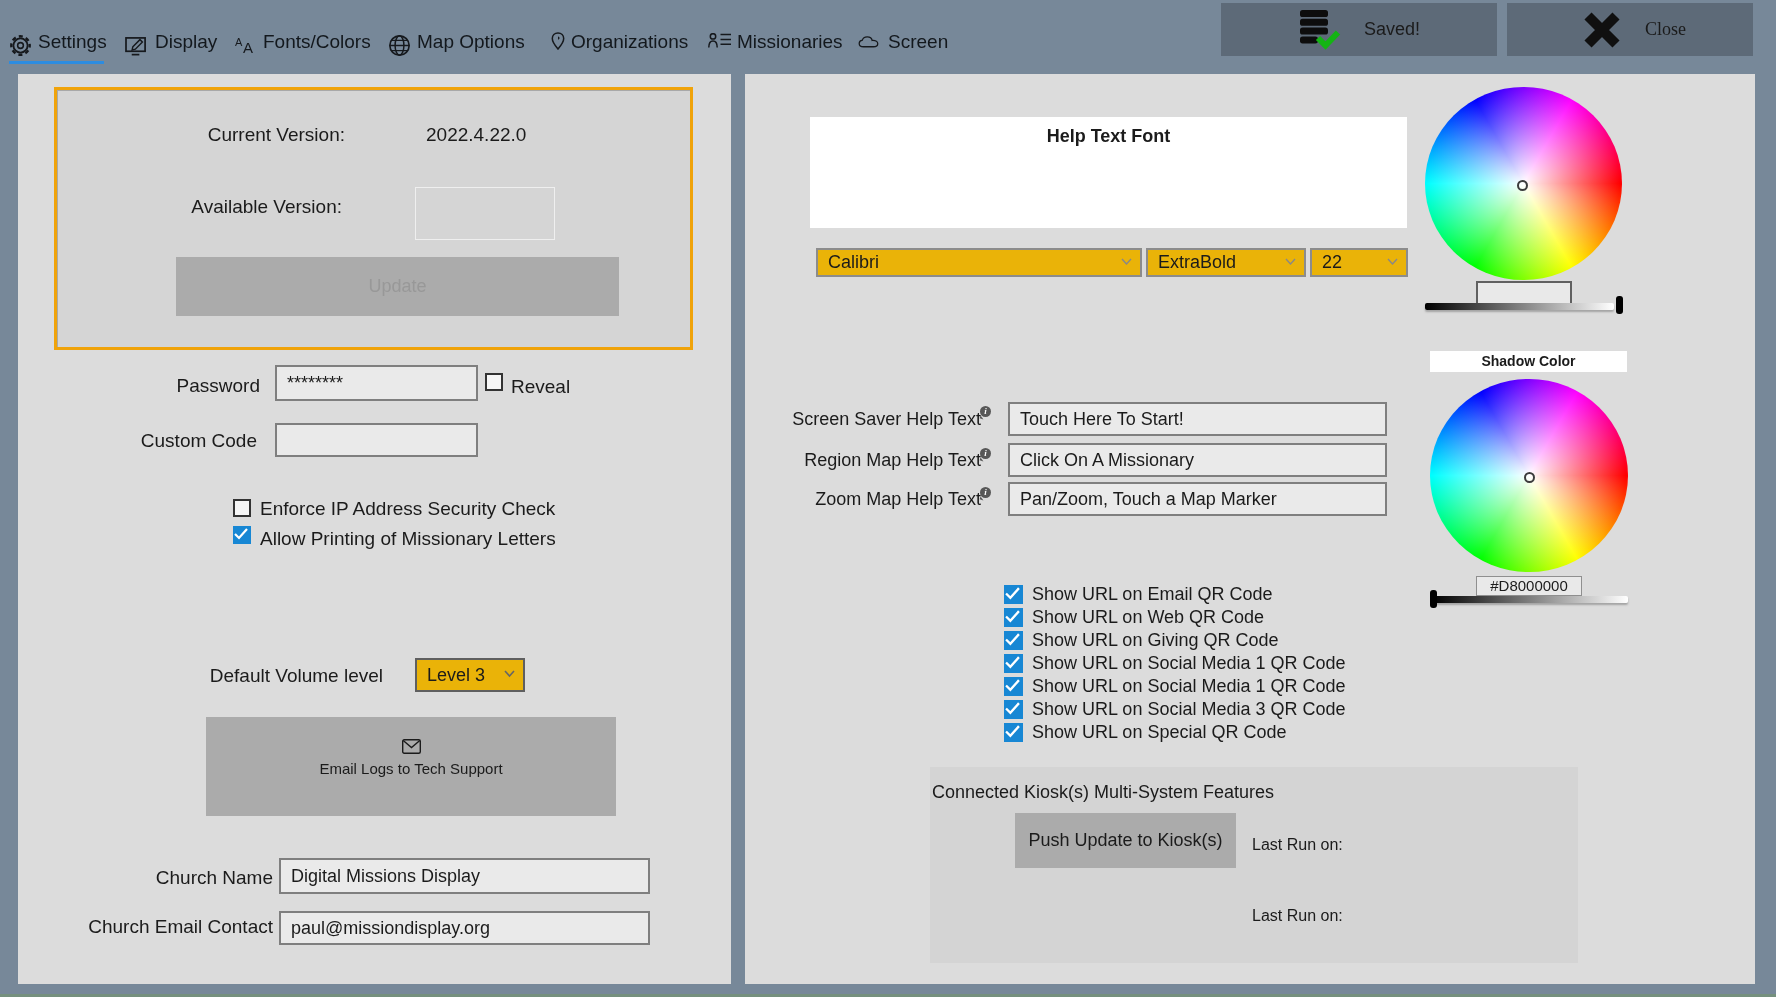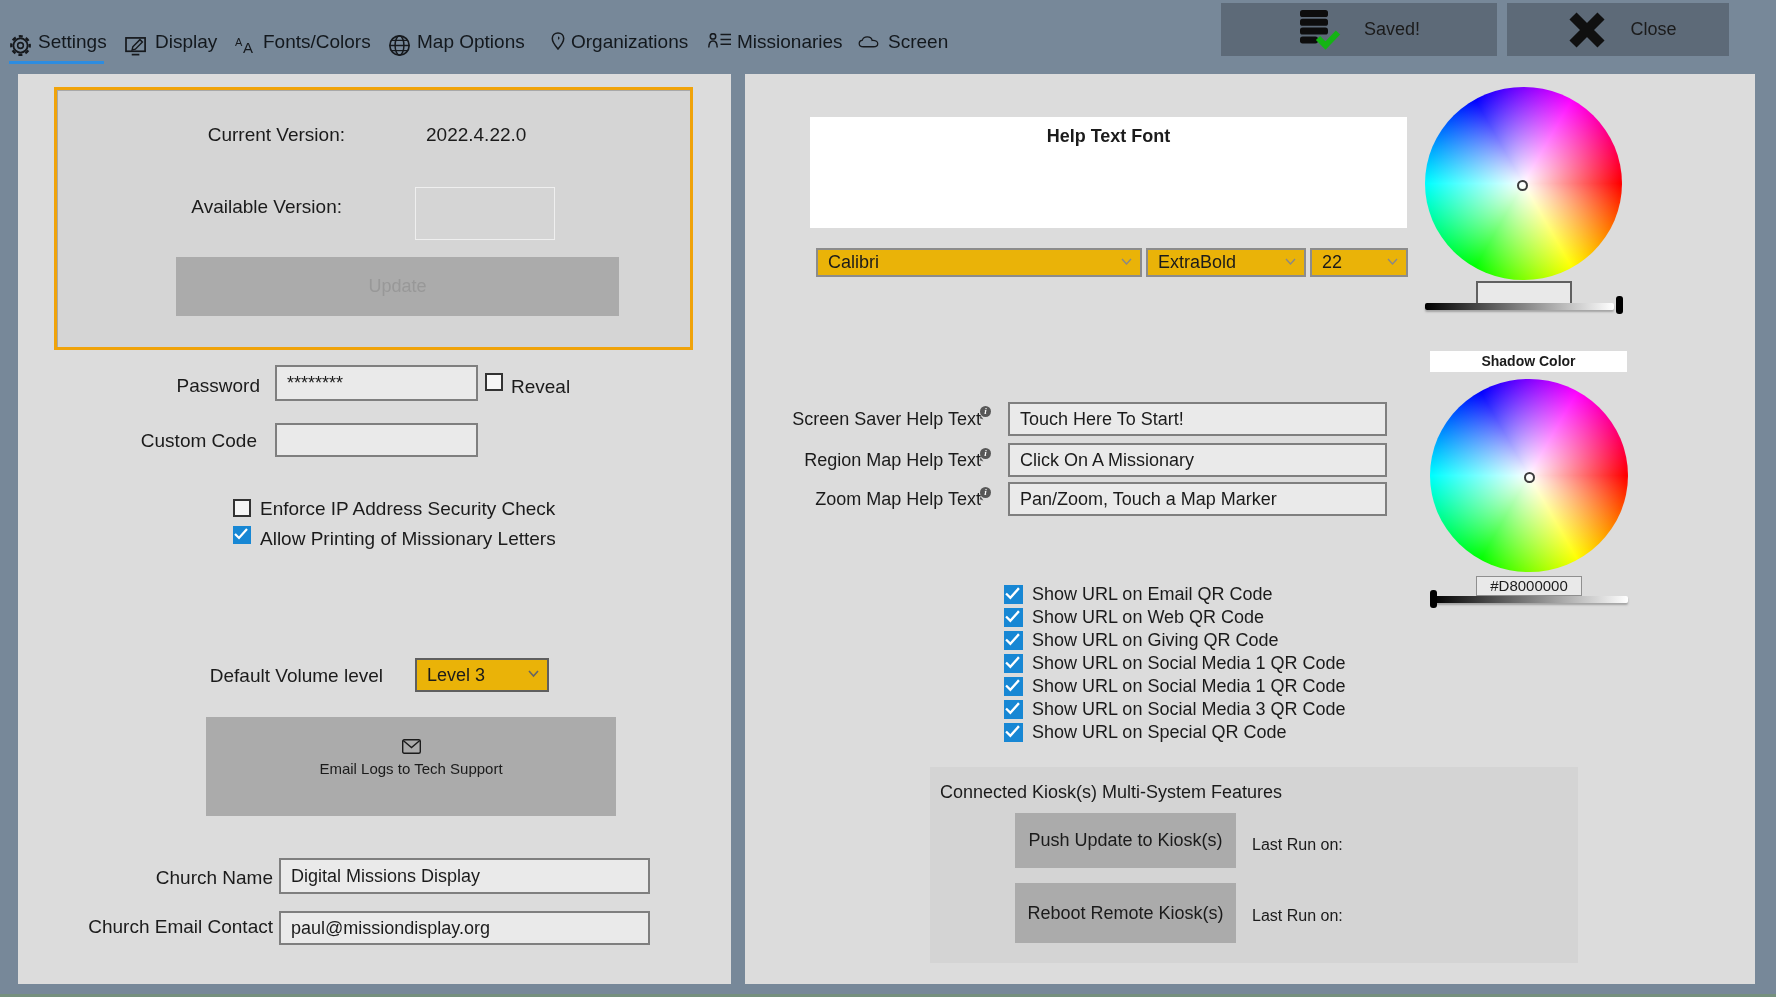--- a/index.html
+++ b/index.html
@@ -86,21 +86,21 @@
 <div class="topbtn" style="left:1221px;width:276px;">
   <svg width="44" height="42" viewBox="0 0 44 42" style="margin-right:22px;margin-top:3px;">
     <rect x="2" y="0" width="28" height="7" rx="2.6" fill="#0d0d0d"></rect>
     <rect x="2" y="8.8" width="28" height="7" rx="2.6" fill="#0d0d0d"></rect>
     <rect x="2" y="17.6" width="28" height="7" rx="2.6" fill="#0d0d0d"></rect>
     <rect x="2" y="26.4" width="18" height="7" rx="2.6" fill="#0d0d0d"></rect>
     <path d="M20 28 l7.5 7.5 l12.5 -13" stroke="#14b414" stroke-width="6" fill="none"></path>
   </svg>
   <span style="font-size:18px;">Saved!</span>
 </div>
-<div class="topbtn" style="left:1507px;width:222px;padding-left:9px;box-sizing:border-box;">
+<div class="topbtn" style="left:1507px;width:246px;padding-left:9px;box-sizing:border-box;font-family:Liberation Serif, serif;">
   <svg width="38" height="38" viewBox="0 0 38 38" style="margin-right:24px;">
     <path d="M5 5 L33 33 M33 5 L5 33" stroke="#101010" stroke-width="10"></path>
   </svg>
   <span style="font-size:18px;">Close</span>
 </div>
 
 <div class="panel" id="lpanel">
 
   <div class="abs" style="left:36px;top:13px;width:633px;height:257px;border:3px solid #f0a30a;background:#d5d5d5;box-shadow:inset 1px 1px 0 #a8a8a8;"></div>
   <div class="rlbl" style="left:27px;width:300px;top:50px;">Current Version:</div>
@@ -119,21 +119,21 @@
   <div class="cbx off" style="left:215px;top:425px;"></div>
   <div class="lbl" style="left:242px;top:424px;">Enforce IP Address Security Check</div>
   <div class="cbx on" style="left:215px;top:452px;">
       <svg width="14" height="12" viewBox="0 0 14 12">
         <path d="M1 6 l4 4 l8 -9" stroke="#fff" stroke-width="2.2" fill="none"></path>
       </svg>
     </div>
   <div class="lbl" style="left:242px;top:454px;">Allow Printing of Missionary Letters</div>
 
   <div class="rlbl" style="left:0px;width:365px;top:591px;">Default Volume level</div>
-  <div class="ddl" style="left:397px;top:584px;width:134px;height:34px;">Level 3
+  <div class="ddl" style="left:397px;top:584px;width:110px;height:34px;">Level 3
     <svg class="chev" viewBox="0 0 11 8">
         <path d="M1 1 l4.5 5 l4.5 -5" stroke="#666" stroke-width="1.6" fill="none"></path>
       </svg>
   </div>
 
   <div class="btn-gray" style="left:188px;top:643px;width:410px;height:99px;flex-direction:column;padding-bottom:18px;box-sizing:border-box;">
     <svg width="19" height="15" viewBox="0 0 19 15" style="margin-bottom:6px;">
       <rect x="0.7" y="0.7" width="17.6" height="13.6" rx="1.5" fill="none" stroke="#1b1b1b" stroke-width="1.4"></rect>
       <path d="M1.2 1.5 L9.5 8.5 L17.8 1.5" fill="none" stroke="#1b1b1b" stroke-width="1.4"></path>
     </svg>
@@ -226,20 +226,19 @@
     </div>
   <div class="lbl" style="left:287px;top:625px;font-size:18px;">Show URL on Social Media 3 QR Code</div>
   <div class="cbx on" style="left:259px;top:649px;width:19px;height:19px;">
       <svg width="15" height="13" viewBox="0 0 14 12">
         <path d="M1 6 l4 4 l8 -9" stroke="#fff" stroke-width="2.2" fill="none"></path>
       </svg>
     </div>
   <div class="lbl" style="left:287px;top:648px;font-size:18px;">Show URL on Special QR Code</div>
 
   <div class="abs" style="left:185px;top:693px;width:648px;height:196px;background:#d4d4d4;"></div>
-  <div class="lbl" style="left:187px;top:708px;font-size:18px;margin-left:8px;">Connected Kiosk(s) Multi-System Features</div>
+  <div class="lbl" style="left:187px;top:708px;font-size:18px;">Connected Kiosk(s) Multi-System Features</div>
   <div class="btn-gray" style="left:270px;top:739px;width:221px;height:55px;">Push Update to Kiosk(s)</div>
   <div class="lbl" style="left:507px;top:762px;font-size:16px;">Last Run on:</div>
-  <div class="btn-gray" style="left:270px;top:809px;width:221px;height:60px;">Reboot Remote Kiosk(s)</div>
   <div class="lbl" style="left:507px;top:833px;font-size:16px;">Last Run on:</div>
 </div>
 
 <div class="abs" style="left:0;top:994px;width:1776px;height:3px;background:#75907e;"></div>
 
 </body></html>

